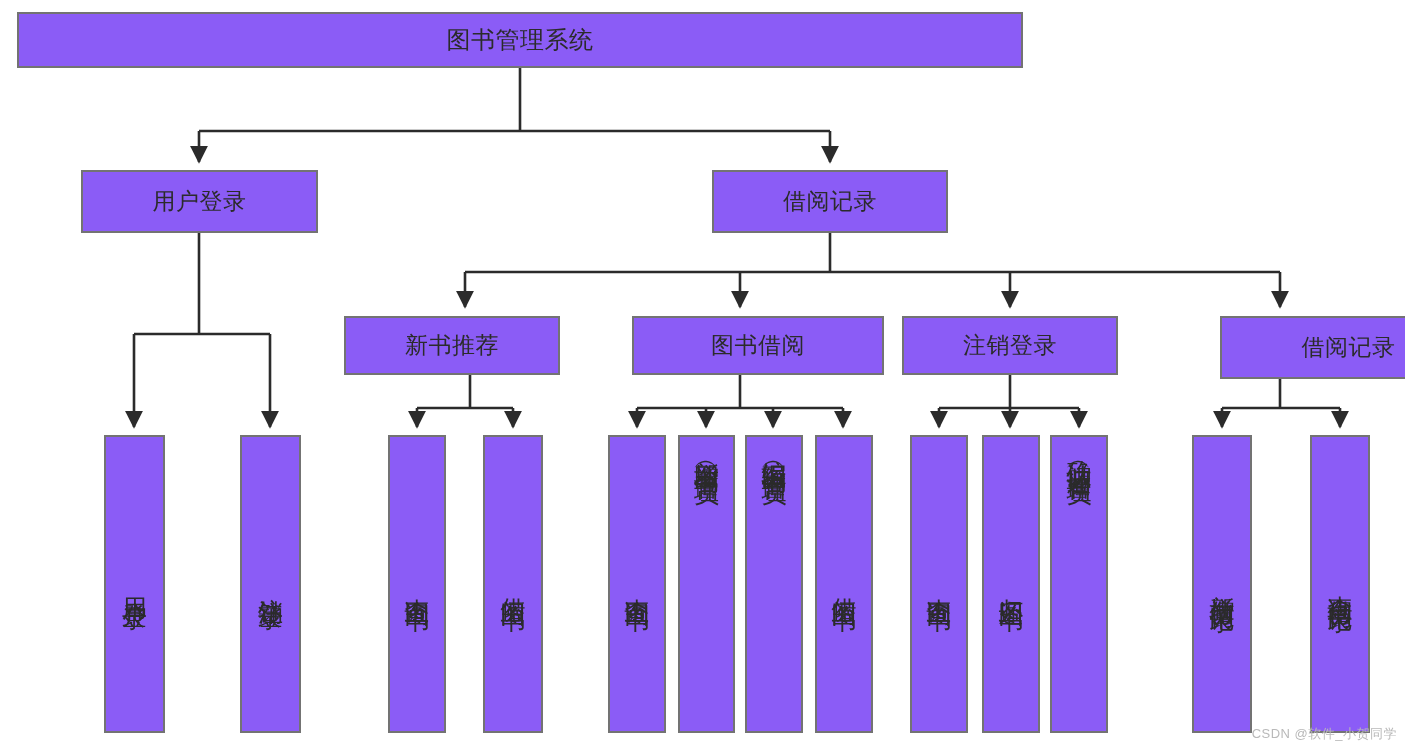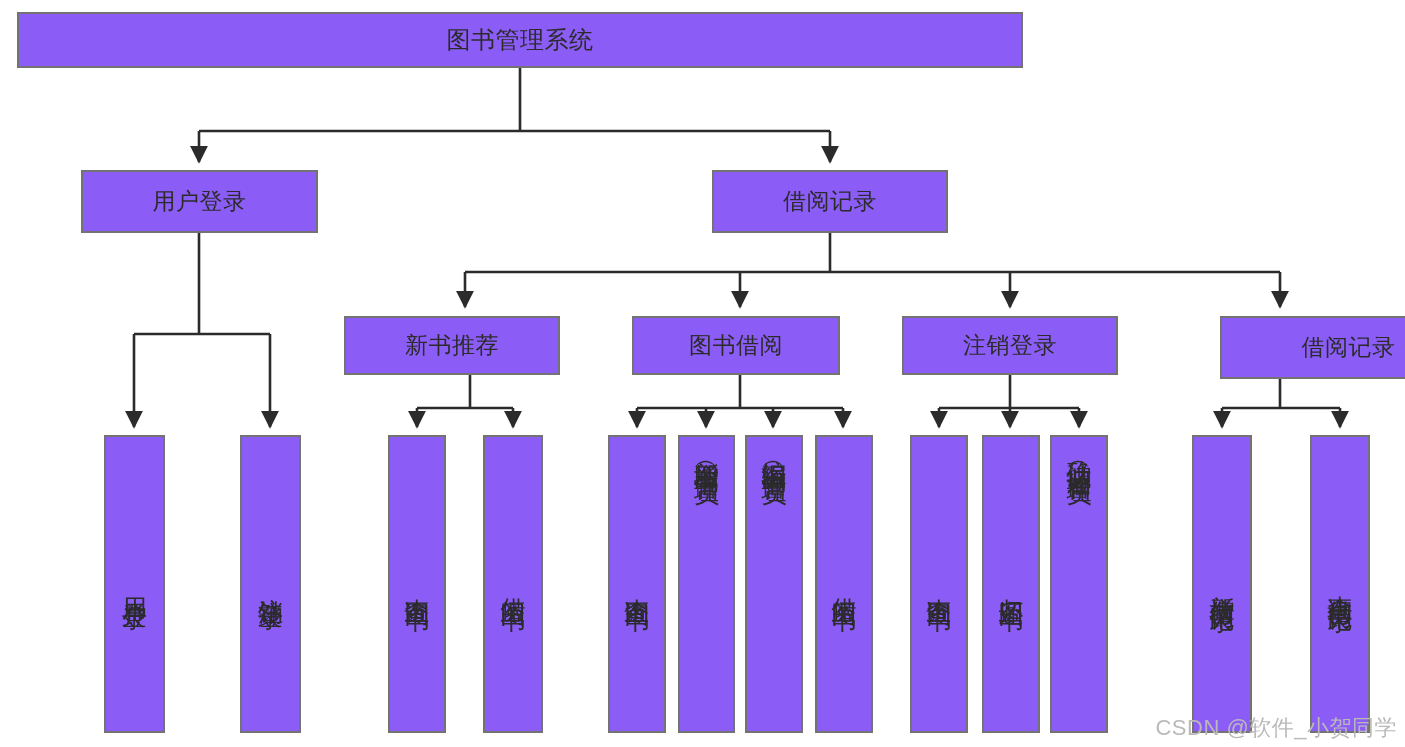--- a/index.html
+++ b/index.html
@@ -64,21 +64,21 @@
     white-space: nowrap;
   }
   .node.vert.centered {
     align-items: center;
     padding-top: 0;
   }
   #watermark {
     position: absolute;
     right: 8px;
     bottom: 4px;
-    font-size: 22px;
+    font-size: 13px;
     color: #b9b9b9;
     white-space: nowrap;
     letter-spacing: 0.5px;
   }
 </style>
 </head>
 <body>
 
 <div id="canvas">
 
@@ -139,21 +139,21 @@
   <div class="node horiz" style="left:81px; top:170px; width:237px; height:63px;">
     <span class="label">用户登录</span>
   </div>
   <div class="node horiz" style="left:712px; top:170px; width:236px; height:63px;">
     <span class="label">借阅记录</span>
   </div>
 
   <div class="node horiz" style="left:344px; top:316px; width:216px; height:59px;">
     <span class="label">新书推荐</span>
   </div>
-  <div class="node horiz" style="left:632px; top:316px; width:208px; height:59px;">
+  <div class="node horiz" style="left:632px; top:316px; width:252px; height:59px;">
     <span class="label">图书借阅</span>
   </div>
   <div class="node horiz" style="left:902px; top:316px; width:216px; height:59px;">
     <span class="label">注销登录</span>
   </div>
   <div class="node horiz" style="left:1220px; top:316px; width:217px; height:63px;padding-left:40px;">
     <span class="label">借阅记录</span>
   </div>
 
   <div class="node vert centered" style="left:104px; top:435px; width:61px; height:298px;">

